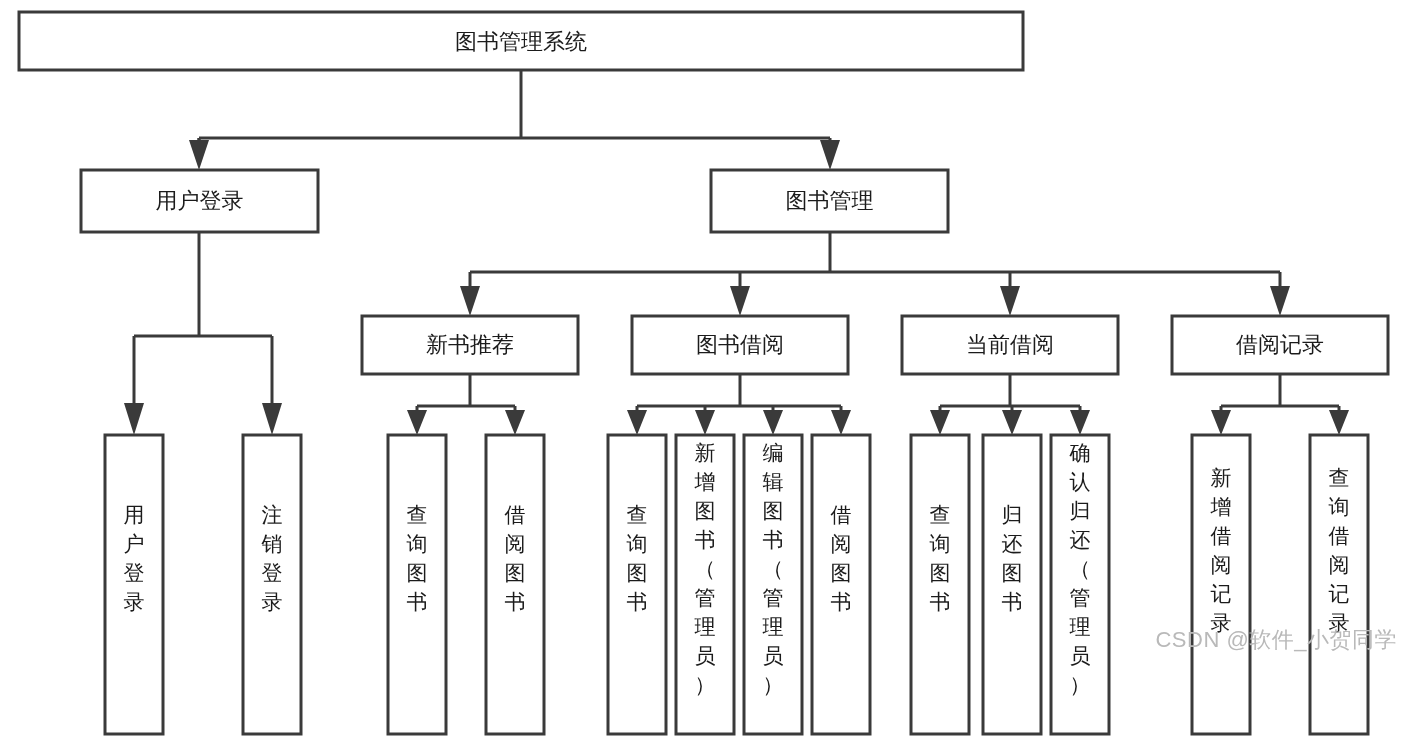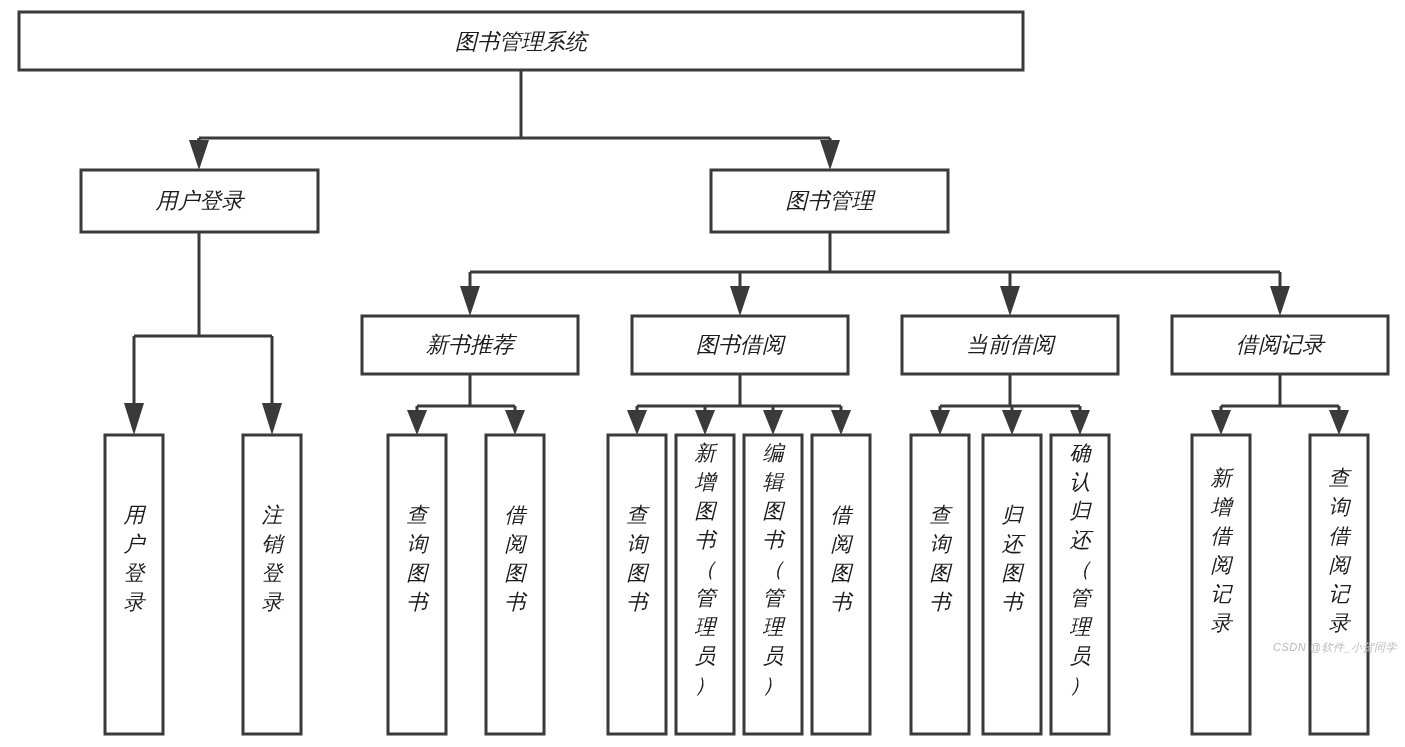--- a/index.html
+++ b/index.html
@@ -12,21 +12,20 @@
     width: 1405px;
     height: 747px;
     font-family: "Liberation Sans", "DejaVu Sans", sans-serif;
     overflow: hidden;
     position: relative;
   }
   #diagram-root {
     position: relative;
     width: 1405px;
     height: 659px;
-    font-style: italic;
   }
   svg.diagram {
     position: absolute;
     top: 0;
     left: 0;
     width: 1405px;
     height: 747px;
   }
   .node-box {
     fill: #ffffff;
@@ -54,21 +53,21 @@
     font-family: "Liberation Sans", "DejaVu Sans", sans-serif;
     font-size: 21px;
     fill: #1b1b1b;
     text-anchor: middle;
   }
   .watermark {
     position: absolute;
     right: 8px;
     bottom: 4px;
     font-family: "Liberation Sans", "DejaVu Sans", sans-serif;
-    font-size: 11px;
+    font-size: 22px;
     color: #b9b9b9;
     white-space: nowrap;
     letter-spacing: 0.5px;
     user-select: none;
   }
 </style>
 </head>
 <body>
 
 <div id="diagram-root">

